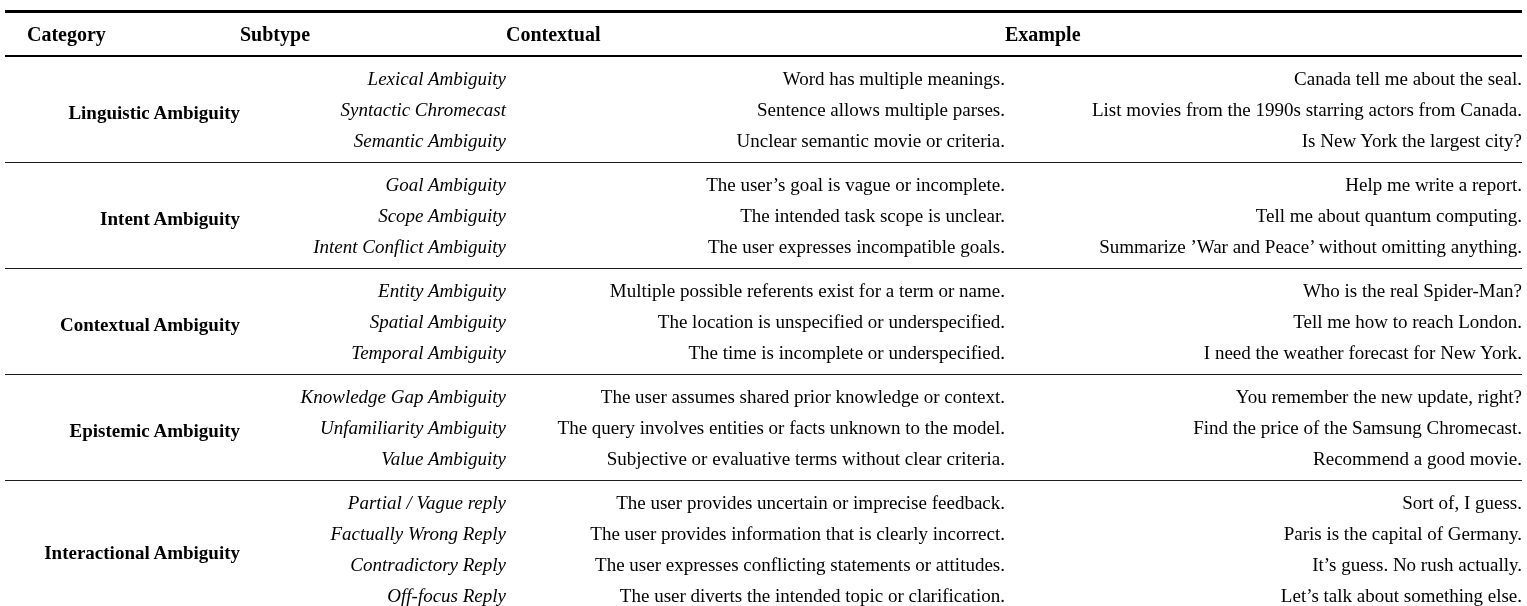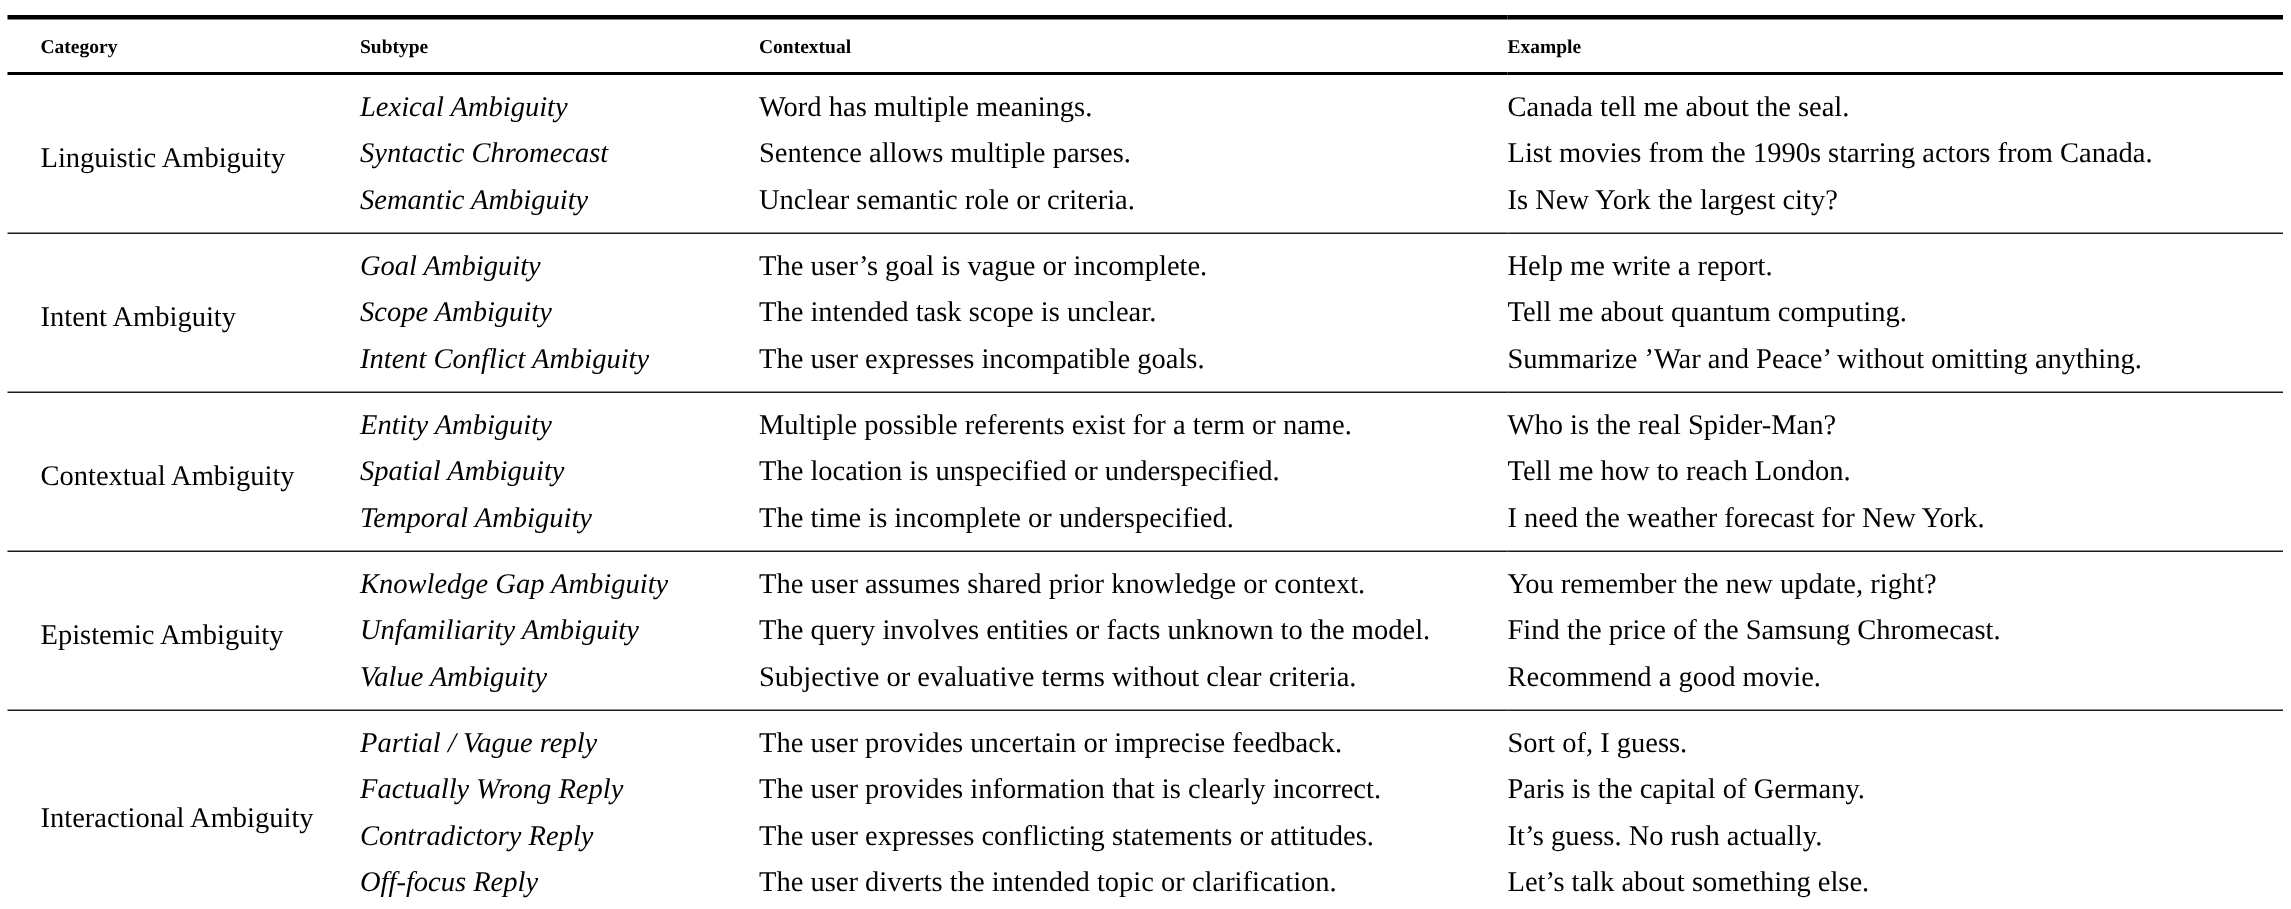--- a/index.html
+++ b/index.html
@@ -23,36 +23,37 @@
     border-bottom: 3px solid #000000;
     font-size: 19px;
   }
   col.c-category { width: 235px; }
   col.c-subtype  { width: 266px; }
   col.c-desc     { width: 499px; }
   col.c-example  { width: auto; }
   thead th {
     text-align: left;
     font-weight: bold;
-    font-size: 13px;
+    font-size: 20px;
     padding: 10px 0 9px 0;
     border-bottom: 2px solid #000000;
     vertical-align: middle;
   }
   thead th:first-child { padding-left: 22px; }
   tbody + tbody { border-top: 1.2px solid #1c1c1c; }
   td {
     vertical-align: middle;
     line-height: 31px;
     padding: 0;
+    text-align: right;
   }
   tbody tr:first-child td { padding-top: 6px; }
   tbody tr:last-child td  { padding-bottom: 6px; }
   td.cat {
-    font-weight: normal;
+    font-weight: bold;
     padding-left: 22px;
     vertical-align: middle;
   }
   td.sub { font-style: italic; }
 </style>
 </head>
 <body>
 
 <div class="table-wrap">
   <table>
@@ -78,21 +79,21 @@
         <td>Word has multiple meanings.</td>
         <td>Canada tell me about the seal.</td>
       </tr>
       <tr>
         <td class="sub">Syntactic Chromecast</td>
         <td>Sentence allows multiple parses.</td>
         <td>List movies from the 1990s starring actors from Canada.</td>
       </tr>
       <tr>
         <td class="sub">Semantic Ambiguity</td>
-        <td>Unclear semantic role or criteria.</td>
+        <td>Unclear semantic movie or criteria.</td>
         <td>Is New York the largest city?</td>
       </tr>
     </tbody>
 
     <tbody>
       <tr>
         <td class="cat" rowspan="3">Intent Ambiguity</td>
         <td class="sub">Goal Ambiguity</td>
         <td>The user’s goal is vague or incomplete.</td>
         <td>Help me write a report.</td>

